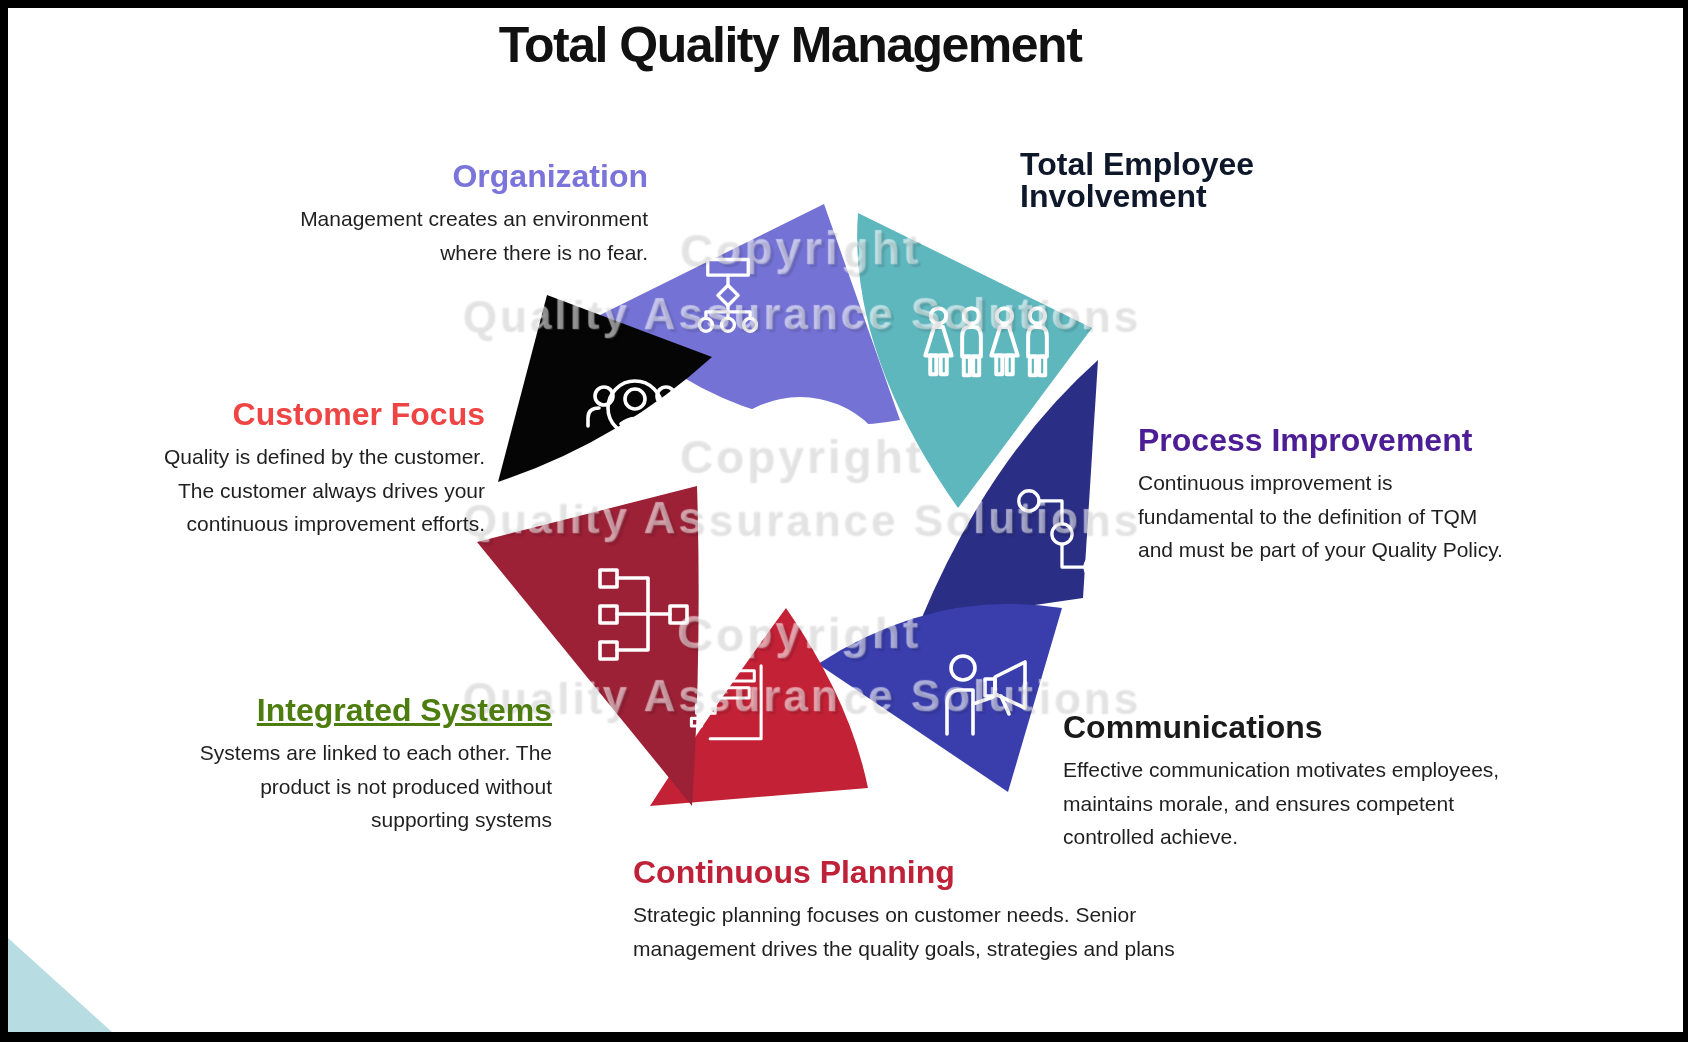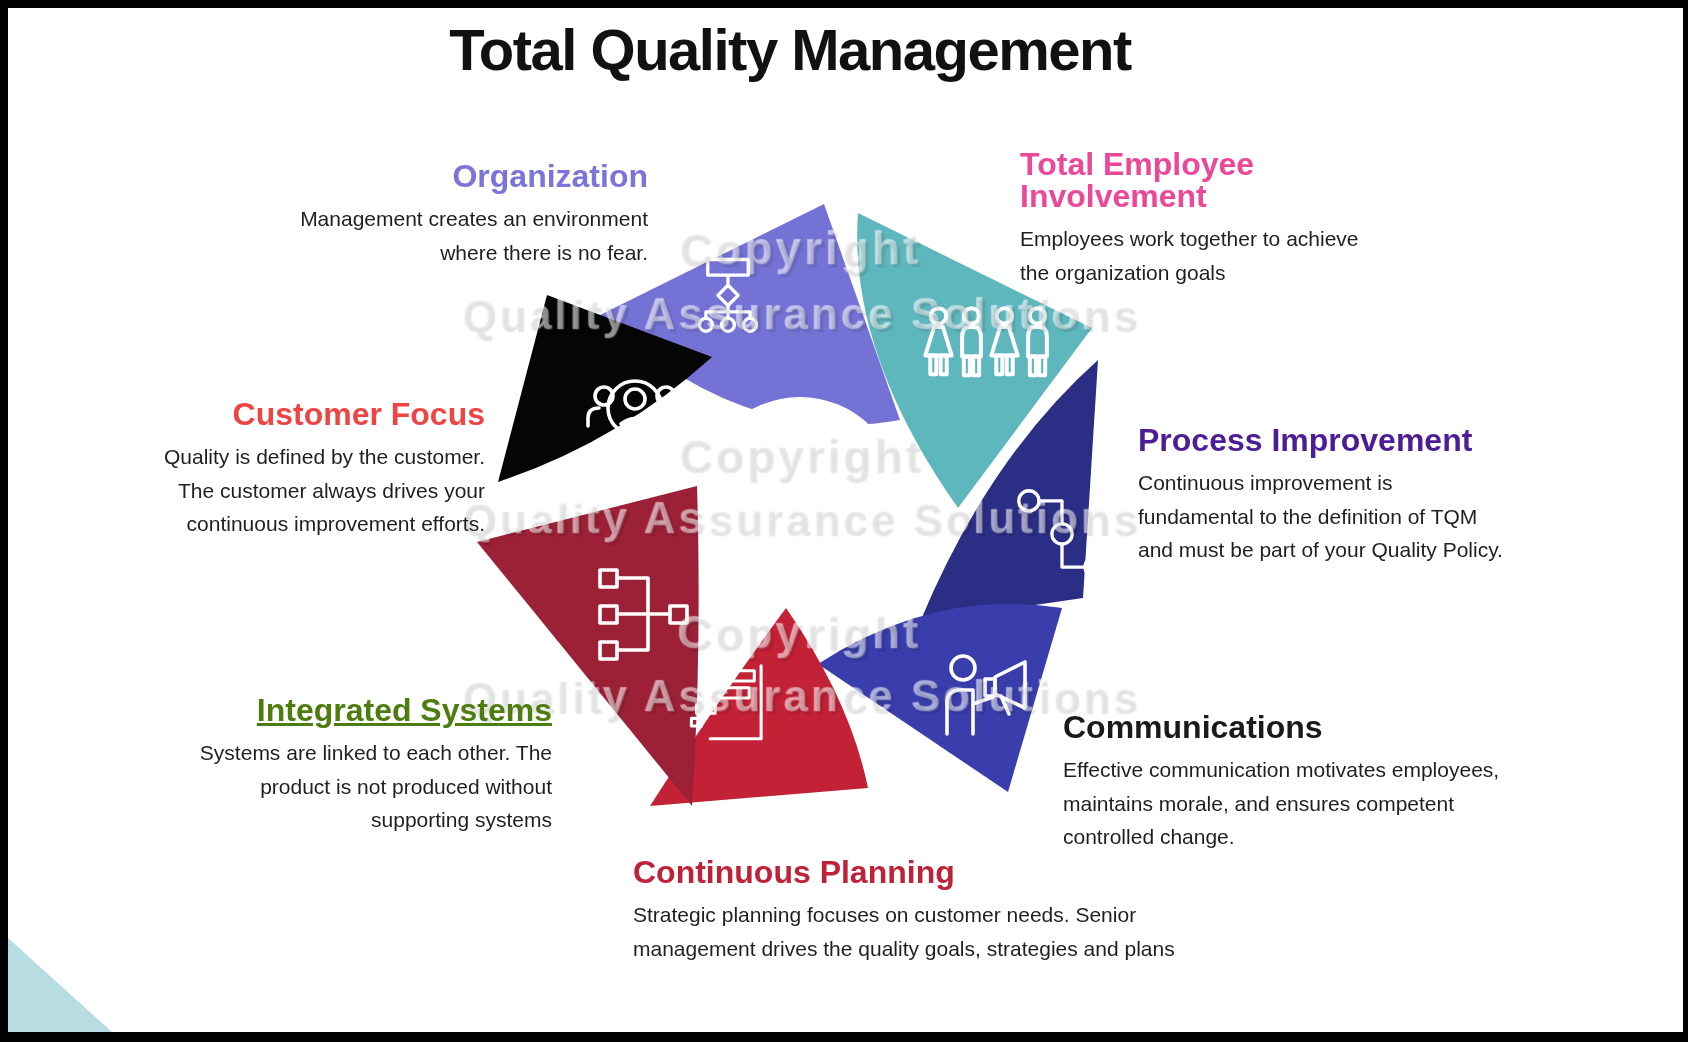--- a/index.html
+++ b/index.html
@@ -10,21 +10,21 @@
   
   .frame{position:absolute;background:#000;z-index:50;}
   .frame-top{left:0;top:0;width:1688px;height:8px;}
   .frame-bottom{left:0;top:1032px;width:1688px;height:10px;}
   .frame-left{left:0;top:0;width:8px;height:1042px;}
   .frame-right{left:1683px;top:0;width:5px;height:1042px;}
 
   
   .page-title{
     position:absolute;left:0;top:16px;width:1580px;text-align:center;
-    font-size:58px;font-weight:700;color:#111;letter-spacing:-1.5px;z-index:20;
+    font-size:50px;font-weight:700;color:#111;letter-spacing:-1.5px;z-index:20;
   }
 
   
   #wheel{position:absolute;left:0;top:0;z-index:5;}
   .blade{stroke:none;}
   .icon{stroke:#fff;fill:none;stroke-width:3.6;stroke-linecap:round;stroke-linejoin:round;}
   .icon-thick{stroke:#fff;fill:none;stroke-width:8;stroke-linecap:round;}
 
   
   .wm{
@@ -156,32 +156,31 @@
   <div class="wm wm-3">Quality Assurance Solutions</div>
   <div class="wm wm-4">Copyright</div>
   <div class="wm wm-5">Quality Assurance Solutions</div>
 
   <div class="tb tb-organization">
     <h2 style="color: rgb(123, 116, 219);">Organization</h2>
     <p>Management creates an environment where there is no fear.</p>
   </div>
 
   <div class="tb tb-tei">
-    <h2 style="color: #ec4899;">Total Employee Involvement</h2>
-    <p>Employees work together to achieve the organization goals</p>
+    <h2 style="color: #0f172a;">Total Employee Involvement</h2>
   </div>
 
   <div class="tb tb-pi">
     <h2 style="color: #4c1d95;">Process Improvement</h2>
     <p>Continuous improvement is fundamental to the definition of TQM and must be part of your Quality Policy.</p>
   </div>
 
   <div class="tb tb-comm">
     <h2 style="color: rgb(26, 26, 26); margin-top: 11px;">Communications</h2>
-    <p>Effective communication motivates employees, maintains morale, and ensures competent controlled change.</p>
+    <p>Effective communication motivates employees, maintains morale, and ensures competent controlled achieve.</p>
   </div>
 
   <div class="tb tb-sp">
     <h2 style="color: rgb(191, 33, 56);">Continuous Planning</h2>
     <p>Strategic planning focuses on customer needs. Senior management drives the quality goals, strategies and plans</p>
   </div>
 
   <div class="tb tb-is">
     <h2 style="color: #4d7c0f; text-decoration: underline;">Integrated Systems</h2>
     <p>Systems are linked to each other. The product is not produced without supporting systems</p>

